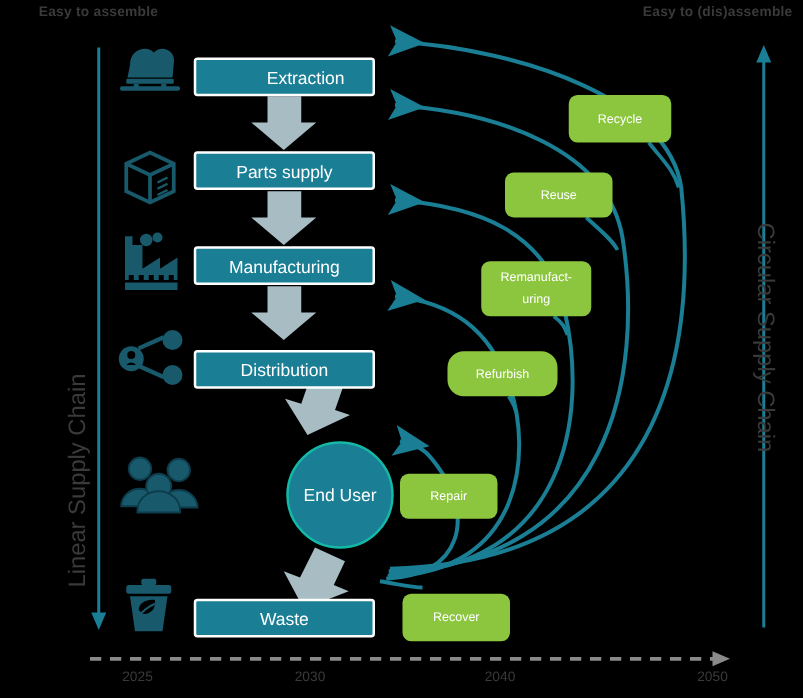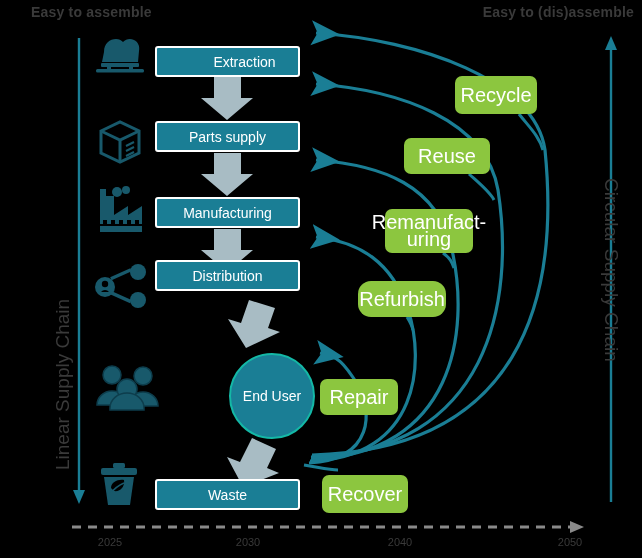--- a/index.html
+++ b/index.html
@@ -1,39 +1,39 @@
 <!DOCTYPE html>
 <html><head>
 <meta charset="utf-8">
 <style>
   html,body{margin:0;padding:0;background:#000;}
   body{width:642px;height:558px;overflow:hidden;
        font-family:"Liberation Sans", sans-serif;}
   #stage{position:relative;width:642px;height:558px;background:#000;}
 
   
-  .corner-cap{position:absolute;color:#3a3a3a;font-size:14px;font-weight:bold;
+  .corner-cap{position:absolute;color:#3a3a3a;font-size:11px;font-weight:bold;
               letter-spacing:.2px;white-space:nowrap;}
   #cap-left{left:31px;top:4px;}
   #cap-right{right:8px;top:4px;}
 
   
   .vlabel{position:absolute;color:#3a3a3a;font-size:19px;white-space:nowrap;
           transform-origin:0 0;}
   #vlabel-linear{left:52px;top:470px;transform:rotate(-90deg);}
   #vlabel-circular{left:622px;top:178px;transform:rotate(90deg);}
 
   
   .flowbox{position:absolute;background:#1a7e95;border:2px solid #ffffff;
            border-radius:3px;color:#fff;font-size:14px;
            display:flex;align-items:center;justify-content:center;
            box-sizing:border-box;}
   
   .greenbox{position:absolute;background:#8cc63f;border-radius:7px;color:#fff;
-            font-size:20px;line-height:17px;text-align:center;
+            font-size:10px;line-height:17px;text-align:center;
             display:flex;align-items:center;justify-content:center;
             box-sizing:border-box;padding:2px 22px;}
 
   
   #end-user{position:absolute;left:229px;top:353px;width:86px;height:86px;
             border-radius:50%;background:#1a7e95;border:2px solid #14b8a6;
             color:#fff;font-size:14px;display:flex;align-items:center;
             justify-content:center;box-sizing:border-box;}
 
   
@@ -196,21 +196,21 @@
 
   <div class="flowbox" style="left:155px;top:46px;width:145px;height:31px;padding-left:34px;">
     <span>Extraction</span>
   </div>
   <div class="flowbox" style="left:155px;top:197px;width:145px;height:31px;">
     <span>Manufacturing</span>
   </div>
   <div class="flowbox" style="left:155px;top:121px;width:145px;height:31px;">
     <span>Parts supply</span>
   </div>
-  <div class="flowbox" style="left:155px;top:260px;width:145px;height:31px;">
+  <div class="flowbox" style="left:155px;top:280px;width:145px;height:31px;">
     <span>Distribution</span>
   </div>
   <div id="end-user">
     <span>End User</span>
   </div>
   <div class="flowbox" style="left:155px;top:479px;width:145px;height:31px;">
     <span>Waste</span>
   </div>
 
   <div class="greenbox" style="left:455px;top:76px;width:82px;height:38px;">

